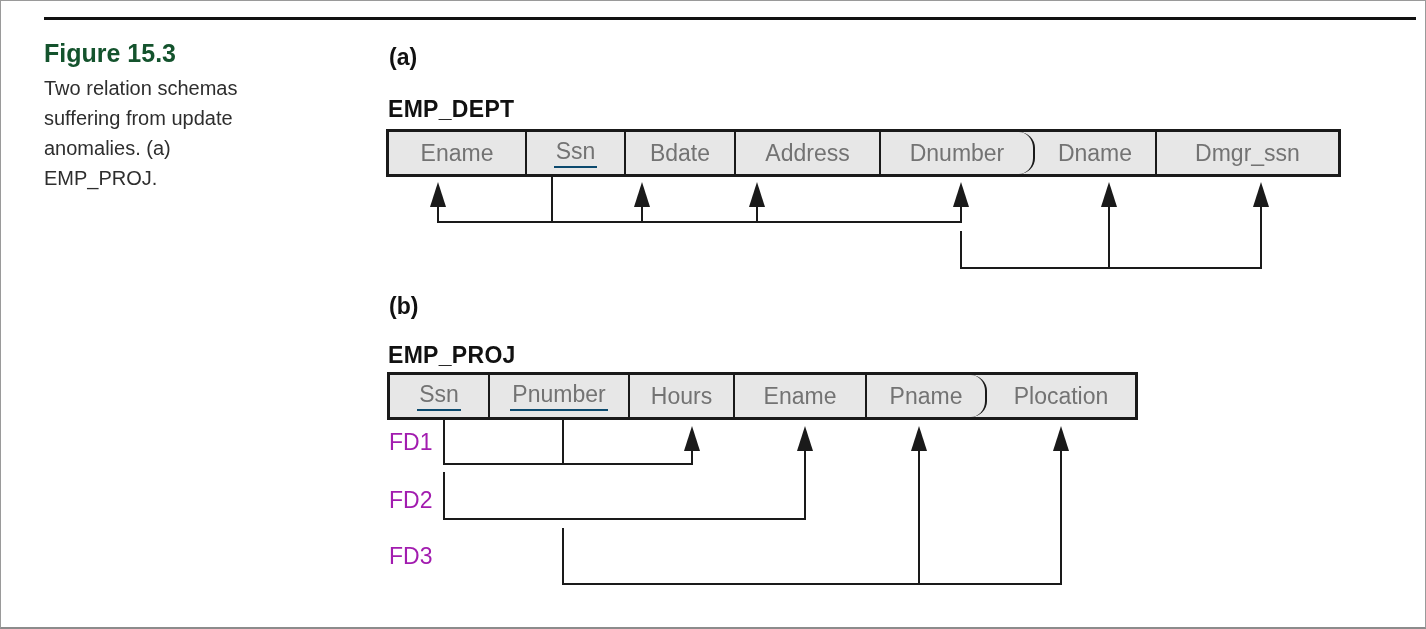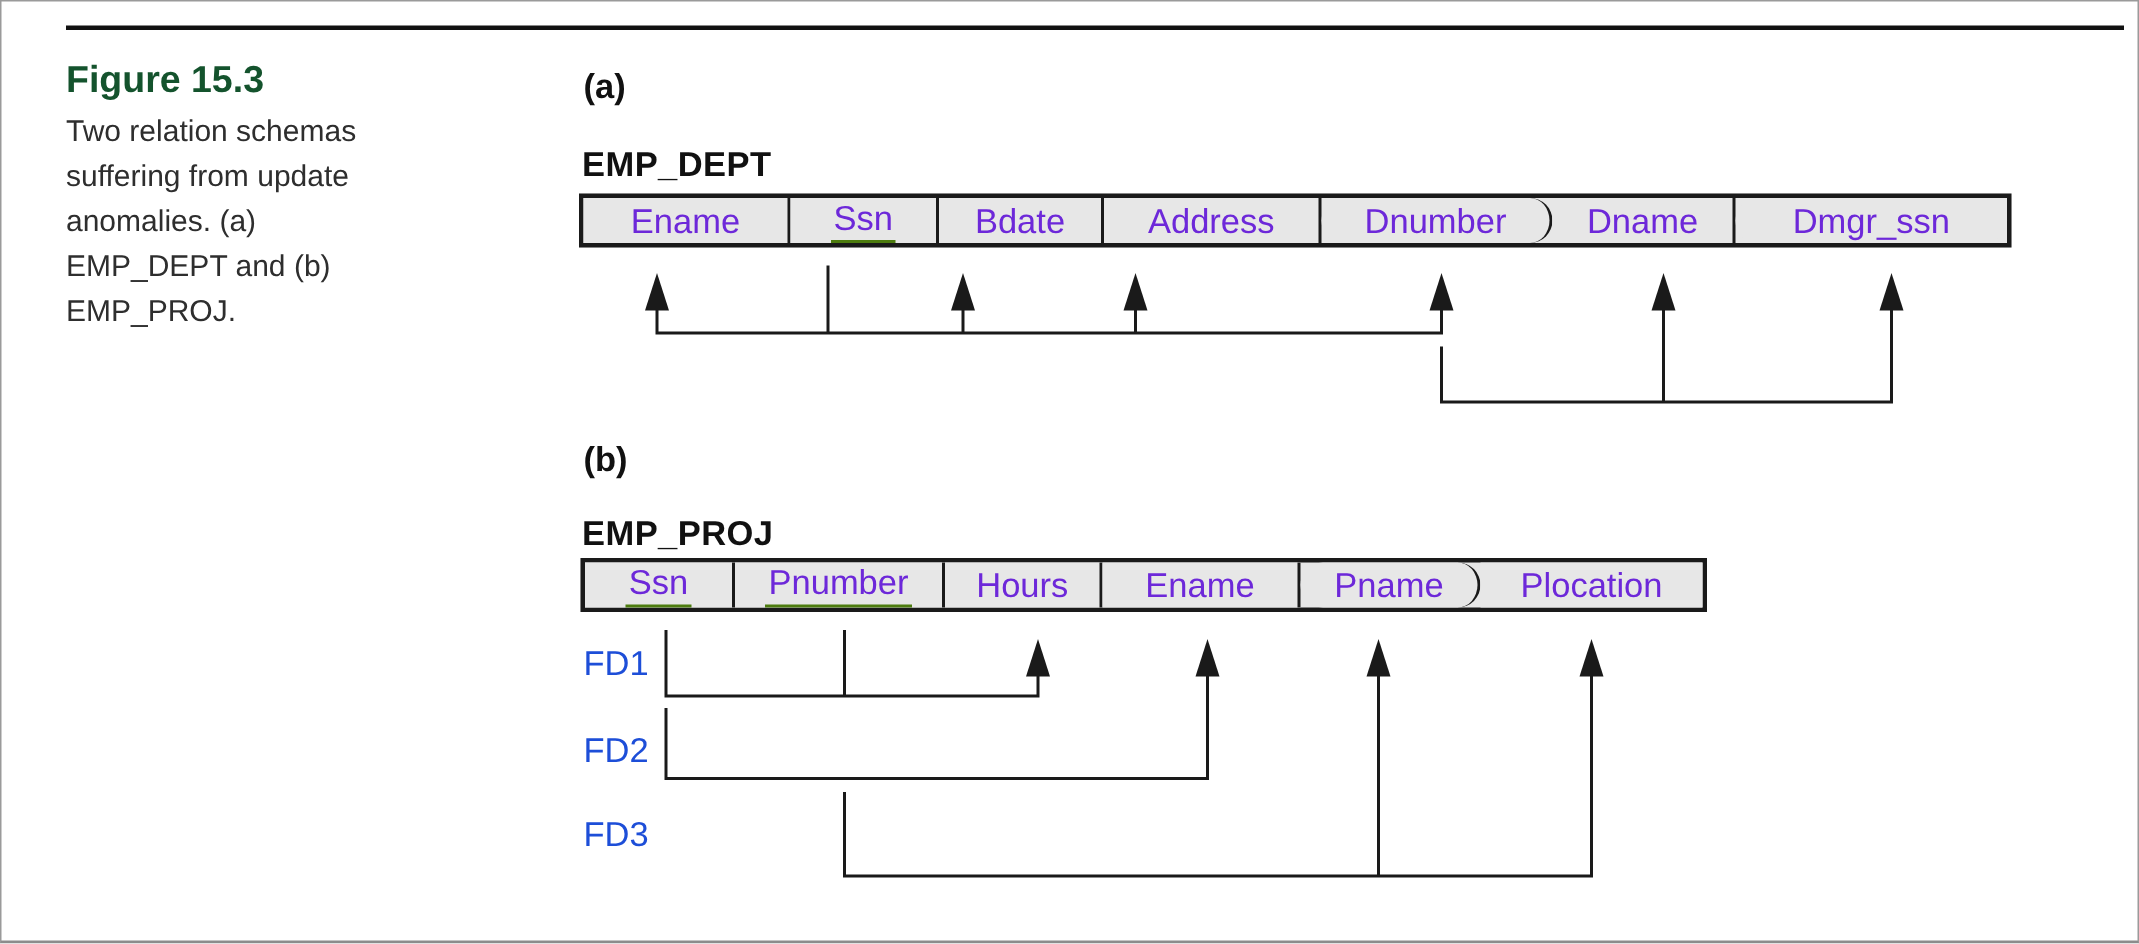--- a/index.html
+++ b/index.html
@@ -22,46 +22,45 @@
   .caption-line { font-size:20px; color:#2e2e2e; line-height:30px; }
 
   .section-label { position:absolute; font-size:23px; font-weight:bold; color:#111111; }
   .relation-name { position:absolute; font-size:23px; font-weight:bold; color:#111111; letter-spacing:0.3px; }
 
   .schema-table {
     position:absolute; display:flex;
     border:3px solid #1a1a1a; background:#e7e7e7;
   }
   .attr-cell {
-    height:30px; display:flex; align-items:center; justify-content:center;
+    height:42px; display:flex; align-items:center; justify-content:center;
     border-right:2px solid #1a1a1a;
-    font-size:23px; color:#6d28d9; background:#e7e7e7;
+    font-size:23px; color:#737373; background:#e7e7e7;
   }
   .attr-cell:last-child { border-right:none; }
-  .attr-key span { border-bottom:2px solid #4d7c0f; padding:0 2px 1px 2px; }
+  .attr-key span { border-bottom:2px solid #0c4a6e; padding:0 2px 1px 2px; }
 
-  .fd-label { position:absolute; font-size:23px; color:#1d4ed8; }
+  .fd-label { position:absolute; font-size:23px; color:#a21caf; }
 
   .overlay { position:absolute; left:0; top:0; width:1426px; height:629px; pointer-events:none; }
   .fd-stroke { stroke:#1a1a1a; stroke-width:2; fill:none; }
   .fd-head { fill:#1a1a1a; stroke:none; }
 </style>
 </head>
 <body>
 
 <div class="page">
 
   <div class="top-rule"></div>
 
   <div class="caption">
     <div class="caption-title">Figure 15.3</div>
     <div class="caption-line">Two relation schemas</div>
     <div class="caption-line">suffering from update</div>
     <div class="caption-line">anomalies. (a)</div>
-    <div class="caption-line">EMP_DEPT and (b)</div>
     <div class="caption-line">EMP_PROJ.</div>
   </div>
 
   <div class="section-label" style="left:388px; top:43px;">(a)</div>
   <div class="relation-name" style="left:387px; top:95px;text-align:center;">EMP_DEPT</div>
 
   <div class="schema-table" style="left:385px; top:128px;">
     <div class="attr-cell" style="width:138px;">
         <span>Ename</span>
       </div>

